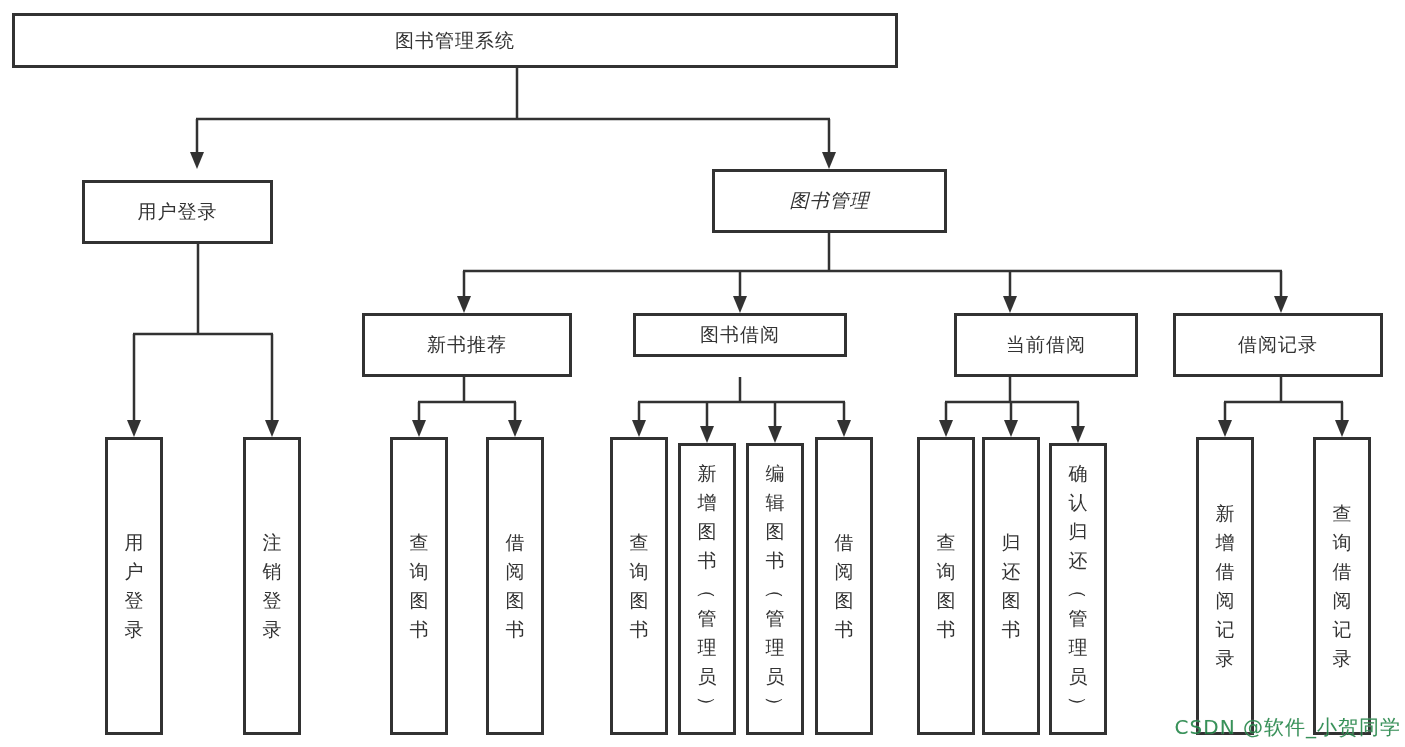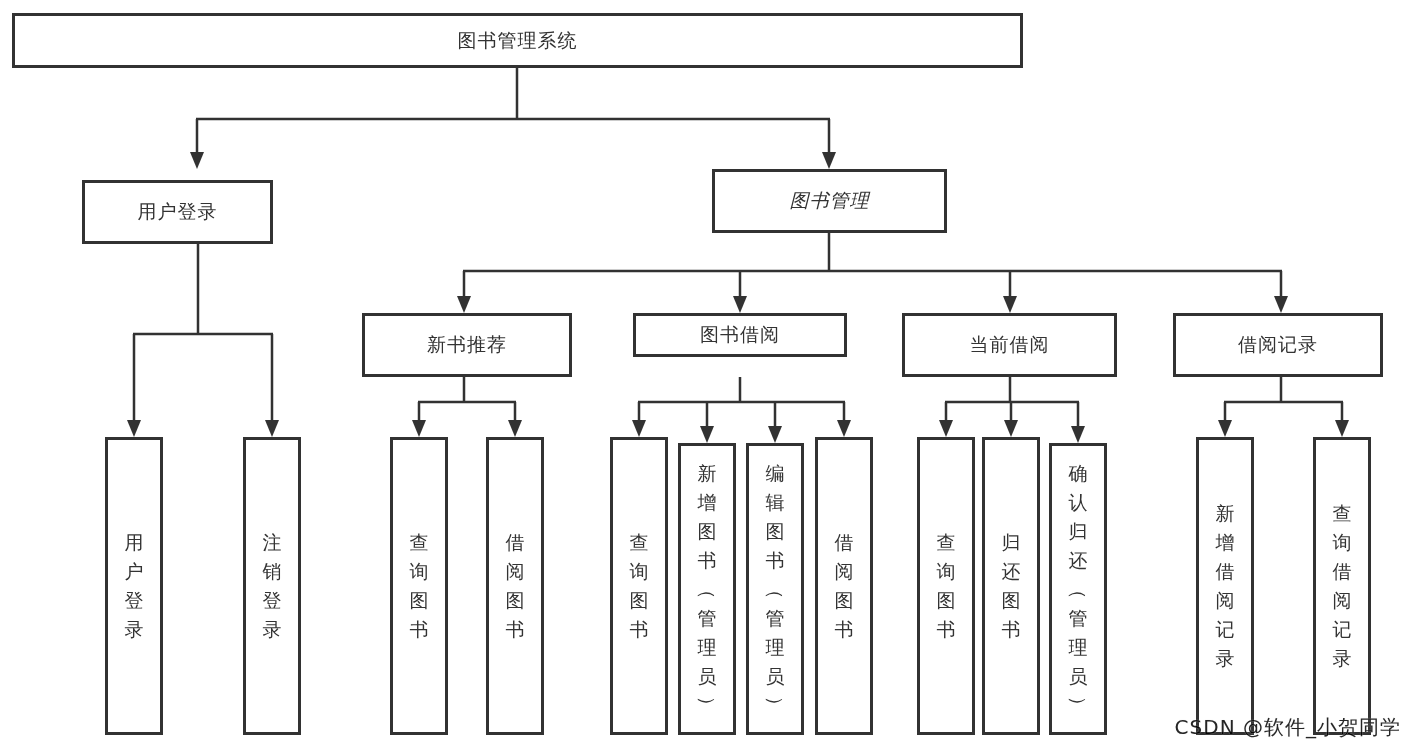--- a/index.html
+++ b/index.html
@@ -16,21 +16,21 @@
     position:absolute;box-sizing:border-box;background:#ffffff;
     border:3px solid #323232;color:#333333;
     display:flex;align-items:center;justify-content:center;
     font-size:19px;z-index:2;
   }
   .vlabel{display:flex;flex-direction:column;align-items:center;}
   .vlabel span{display:block;height:29px;line-height:29px;text-align:center;}
   .vlabel span.rot{transform:rotate(90deg);}
   .watermark{
     position:absolute;right:4px;top:714px;z-index:5;
-    font-size:20px;color:#000000;opacity:.85;letter-spacing:1px;
+    font-size:20px;color:#15803d;opacity:.85;letter-spacing:1px;
     text-shadow:0 0 1px #d8d8d8;white-space:nowrap;
   }
 </style>
 </head>
 <body>
 
 <div id="stage">
 
   <svg id="connectors" viewBox="0 0 1405 747" xmlns="http://www.w3.org/2000/svg">
     <g stroke="#323232" stroke-width="2.5" fill="none">
@@ -65,28 +65,28 @@
       <polygon points="768,426 782,426 775,443"></polygon>
       <polygon points="837,420 851,420 844,437"></polygon>
       <polygon points="939,420 953,420 946,437"></polygon>
       <polygon points="1004,420 1018,420 1011,437"></polygon>
       <polygon points="1071,426 1085,426 1078,443"></polygon>
       <polygon points="1218,420 1232,420 1225,437"></polygon>
       <polygon points="1335,420 1349,420 1342,437"></polygon>
     </g>
   </svg>
 
-  <div class="node" style="left:12px;top:13px;width:1011px;height:55px;">图书管理系统</div>
+  <div class="node" style="left:12px;top:13px;width:886px;height:55px;">图书管理系统</div>
 
   <div class="node" style="left:82px;top:180px;width:191px;height:64px;text-align:center;">用户登录</div>
   <div class="node" style="left:712px;top:169px;width:235px;height:64px;font-style:italic;">图书管理</div>
 
   <div class="node" style="left:362px;top:313px;width:210px;height:64px;">新书推荐</div>
   <div class="node" style="left:633px;top:313px;width:214px;height:44px;">图书借阅</div>
-  <div class="node" style="left:902px;top:313px;width:215px;height:64px;">当前借阅</div>
+  <div class="node" style="left:954px;top:313px;width:184px;height:64px;">当前借阅</div>
   <div class="node" style="left:1173px;top:313px;width:210px;height:64px;">借阅记录</div>
 
   <div class="leaf" style="left:105px;top:437px;width:58px;height:298px;">
     <div class="vlabel">
         <span>用</span>
         <span>户</span>
         <span>登</span>
         <span>录</span>
       </div>
   </div>

